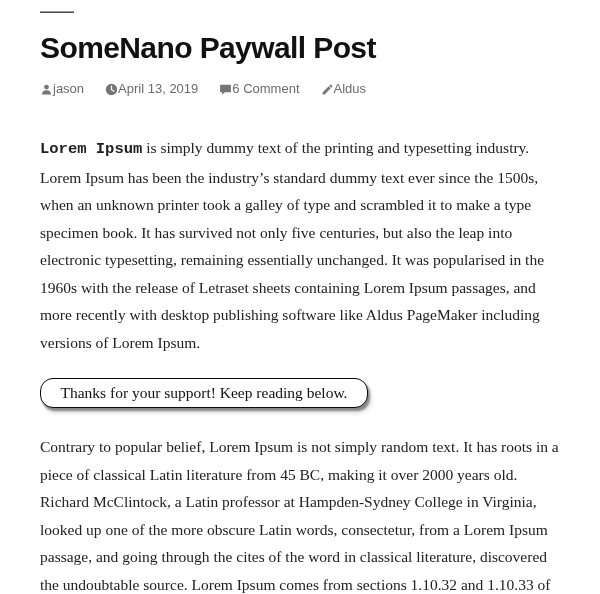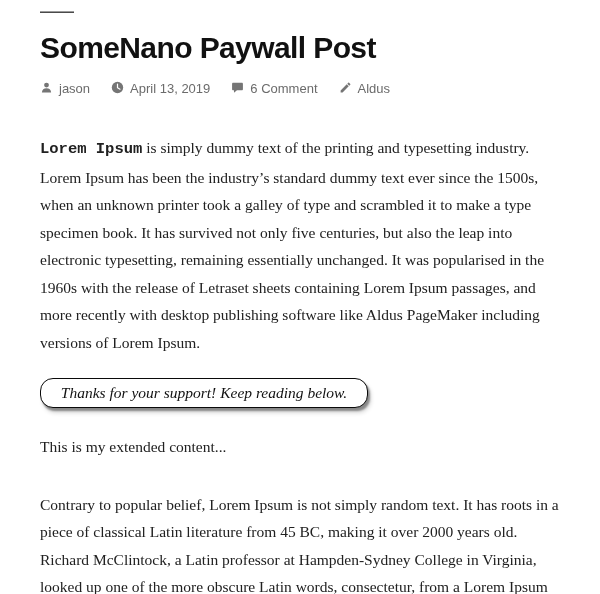--- a/index.html
+++ b/index.html
@@ -29,22 +29,21 @@
   .meta-row {
     margin-top: 17px;
     display: flex;
     align-items: center;
     gap: 21px;
     color: #6b6b6b;
     font-size: 13px;
   }
   .meta-item {
     display: inline-flex;
-    align-items: flex-start;
-    gap: 6px;
+    align-items: flex-end;
     color: #6b6b6b;
     text-decoration: none;
     cursor: pointer;
   }
   .meta-icon { display: inline-flex; width: 13px; height: 13px; }
   .meta-icon svg { width: 13px; height: 13px; fill: #757575; }
   article.post-body {
     margin-top: 38px;
     font-family: "Liberation Serif", serif;
     font-size: 15.5px;
@@ -58,21 +57,20 @@
   .paywall-button {
     display: block;
     width: 328px;
     margin: 22px 0 25px 0;
     padding: 3px 14px 4px 14px;
     background: #ffffff;
     border: 1px solid #0a0a0a;
     border-radius: 13px;
     box-shadow: 2px 3px 2px rgba(0,0,0,0.38), 3px 5px 4px rgba(0,0,0,0.15);
     font-family: "Liberation Serif", serif;
-    font-style: italic;
     font-size: 15.5px;
     line-height: 21px;
     text-align: center;
     color: #111111;
     cursor: pointer;
   }
 </style>
 </head>
 <body>
 
@@ -123,19 +121,18 @@
     </span>
 
   </div>
 
   <article class="post-body">
 
     <p class="body-paragraph-1"><strong class="lead-bold">Lorem Ipsum</strong><span> is simply dummy text of the printing and typesetting industry. Lorem Ipsum has been the industry’s standard dummy text ever since the 1500s, when an unknown printer took a galley of type and scrambled it to make a type specimen book. It has survived not only five centuries, but also the leap into electronic typesetting, remaining essentially unchanged. It was popularised in the 1960s with the release of Letraset sheets containing Lorem Ipsum passages, and more recently with desktop publishing software like Aldus PageMaker including versions of Lorem Ipsum.</span></p>
 
     <div class="paywall-button">Thanks for your support! Keep reading below.</div>
 
-    <p class="extended-intro">This is my extended content...</p>
 
     <p class="body-paragraph-2">Contrary to popular belief, Lorem Ipsum is not simply random text. It has roots in a piece of classical Latin literature from 45 BC, making it over 2000 years old. Richard McClintock, a Latin professor at Hampden-Sydney College in Virginia, looked up one of the more obscure Latin words, consectetur, from a Lorem Ipsum passage, and going through the cites of the word in classical literature, discovered the undoubtable source. Lorem Ipsum comes from sections 1.10.32 and 1.10.33 of “de Finibus Bonorum et Malorum” (The Extremes of Good and Evil) by Cicero, written in 45 BC. This book is a treatise on the theory of ethics</p>
 
   </article>
 
 </div>
 
 </body></html>

